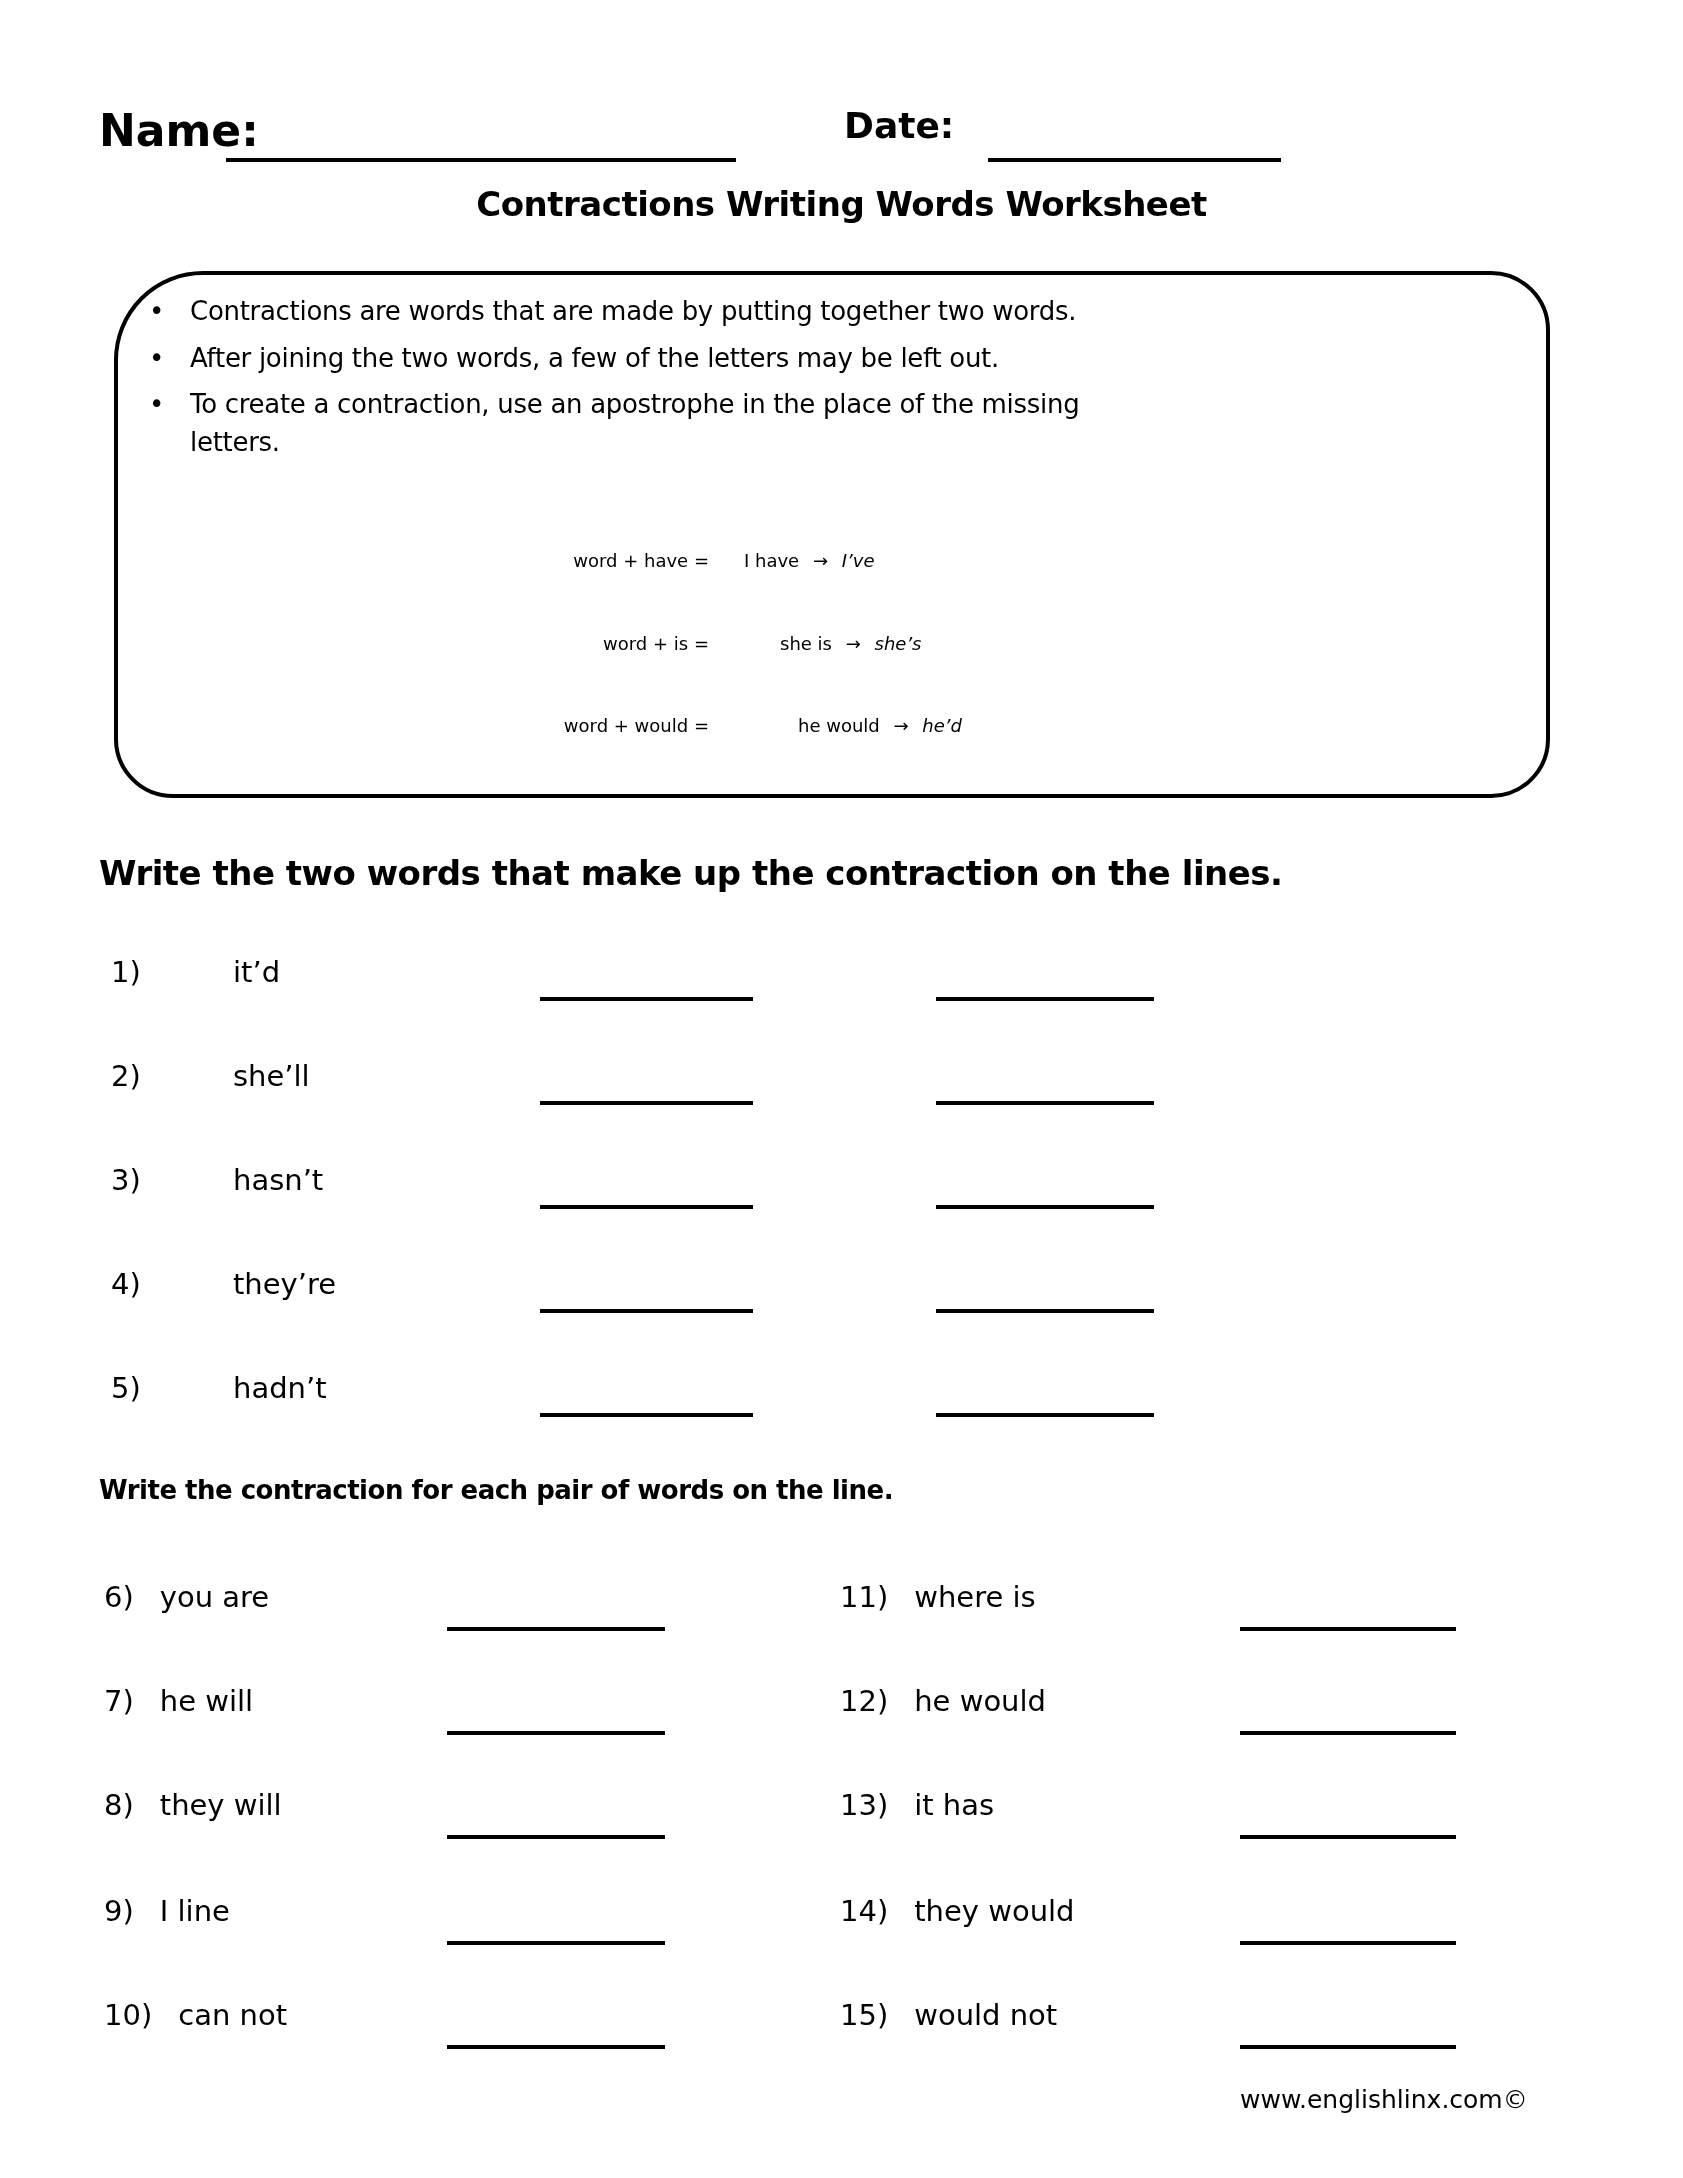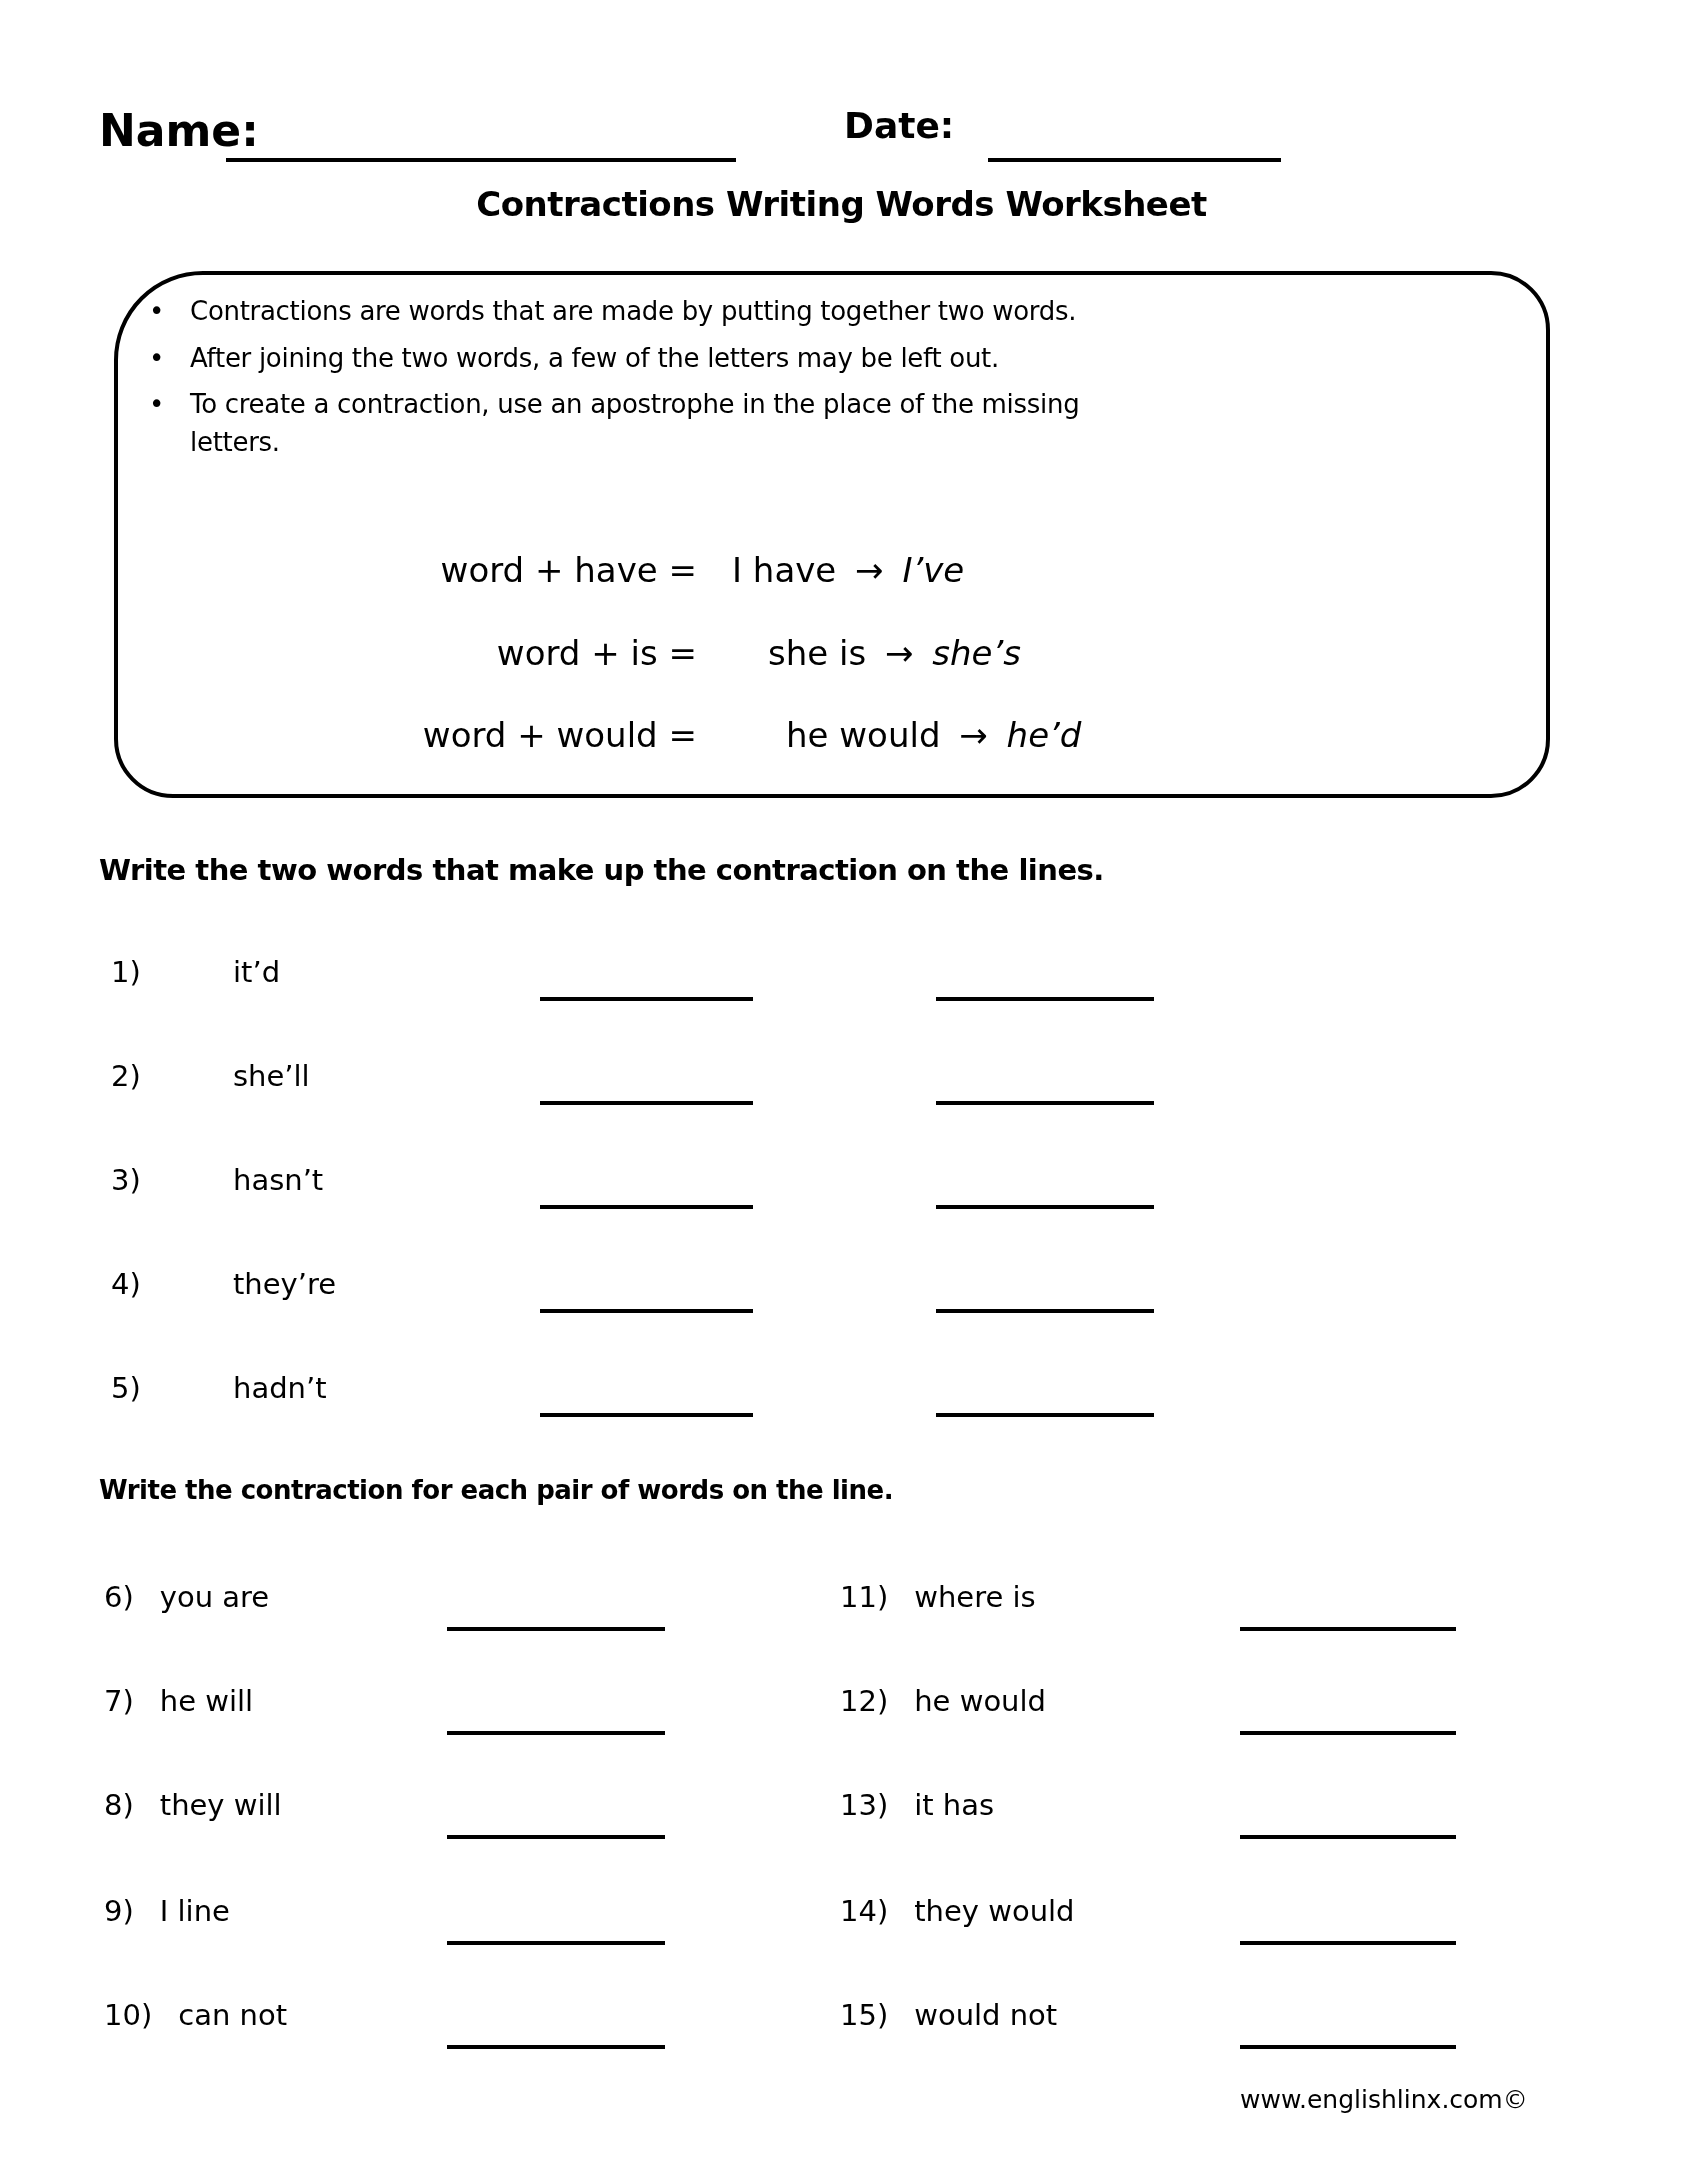--- a/index.html
+++ b/index.html
@@ -19,28 +19,28 @@
   .title{left:0;top:184px;width:100%;text-align:center;font-size:34px;font-weight:bold;letter-spacing:-0.5px;}
   
   .info-box{left:114px;top:271px;width:1428px;height:519px;border:4px solid #000;border-radius:89px 59px 59px 59px;}
   .bullet-list{left:149px;top:293px;width:1020px;list-style:none;margin:0;padding:0;}
   .bullet-list li{display:flex;gap:26px;margin-bottom:9px;font-size:26px;line-height:1.45;letter-spacing:-0.3px;}
   .bullet-dot{font-size:26px;line-height:1.45;}
   .bullet-list li:nth-child(1) .bullet-text{max-width:891px;}
   .bullet-list li:nth-child(2) .bullet-text{max-width:1000px;}
   .bullet-list li:nth-child(3) .bullet-text{max-width:921px;}
   
-  .ex-row{position:absolute;left:4px;width:1287px;height:40px;font-size:34px;}
+  .ex-row{position:absolute;left:16px;width:1287px;height:40px;font-size:18px;}
   .ex-row-1{top:550px;} .ex-row-2{top:633px;padding-left:12px;} .ex-row-3{top:715px;}
   .ex-formula{position:absolute;left:0;width:693px;text-align:right;}
   .ex-value{position:absolute;white-space:nowrap;}
   .ex-row-1 .ex-value{left:728px;} .ex-row-2 .ex-value{left:764px;} .ex-row-3 .ex-value{left:782px;}
   .ex-contraction{font-style:italic;}
   
-  .s1-instr{left:99px;top:853px;font-size:29px;font-weight:bold;letter-spacing:-0.5px;}
+  .s1-instr{left:99px;top:853px;font-size:34px;font-weight:bold;letter-spacing:-0.5px;}
   .s2-instr{left:99px;top:1475px;font-size:26px;font-weight:bold;letter-spacing:-0.5px;}
   
   .s1-row{position:absolute;left:0;width:100%;height:48px;font-size:29px;}
   .s1-r1{top:955px;} .s1-r2{top:1059px;} .s1-r3{top:1163px;} .s1-r4{top:1267px;} .s1-r5{top:1371px;}
   .s1-num{position:absolute;left:111px;}
   .s1-word{position:absolute;left:233px;}
   .s1-blank1{left:540px;top:42px;width:213px;}
   .s1-blank2{left:936px;top:42px;width:218px;}
   
   .s2-row{position:absolute;left:0;width:100%;height:51px;font-size:29px;}

